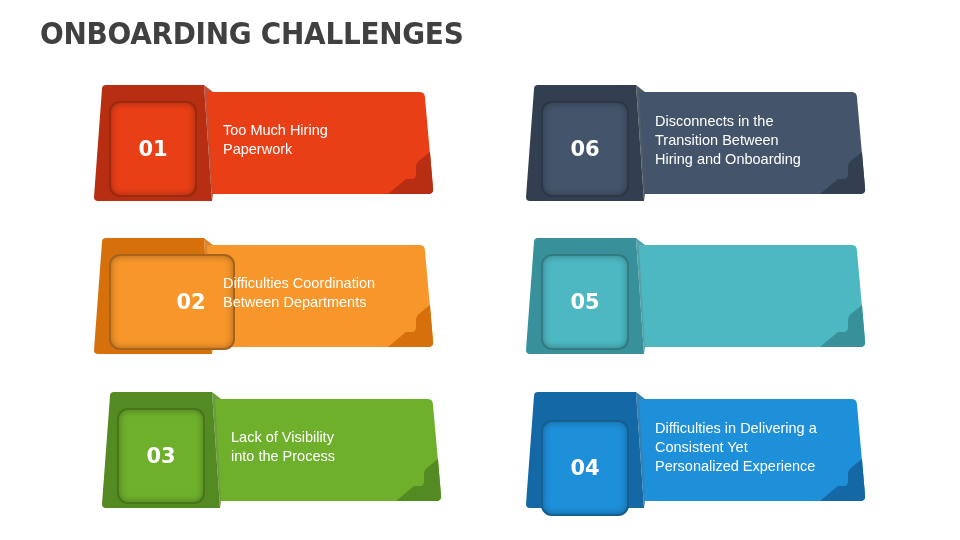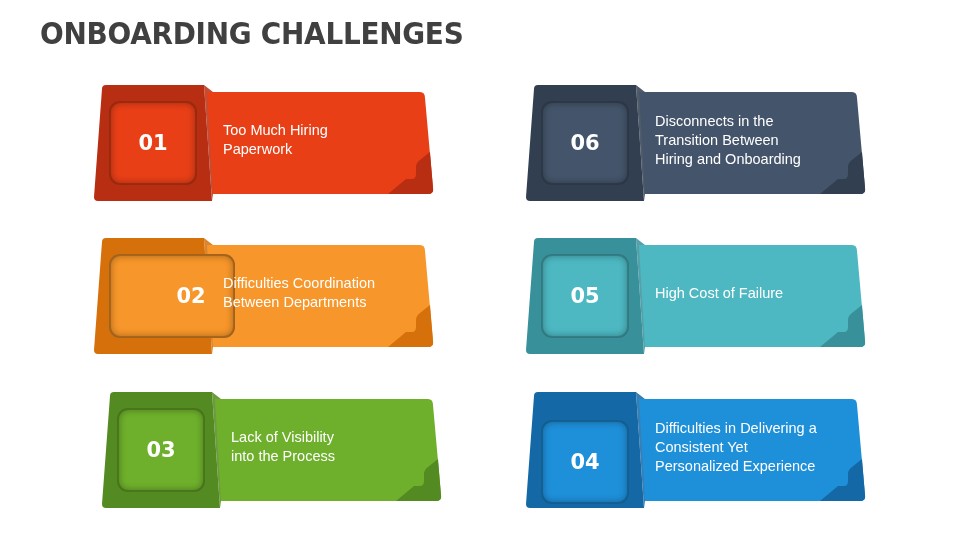--- a/index.html
+++ b/index.html
@@ -10,21 +10,21 @@
     .title {
       position: absolute; left: 40px; top: 14px;
       font-size: 30px; font-weight: bold; color: #404040;
       letter-spacing: -0.3px; line-height: 40px;
       font-family: "DejaVu Sans", "Liberation Sans", sans-serif;
       transform: scaleX(0.93); transform-origin: left center;
     }
     .card { position: absolute; width: 345px; height: 120px; }
     .card svg.shape { position: absolute; left: 0; top: 0; overflow: visible; }
     .numbox {
-      position: absolute; left: 15px; top: 16px; width: 88px; height: 84px;
+      position: absolute; left: 15px; top: 16px; width: 88px; height: 96px;
       border-radius: 11px;
       box-shadow: inset 0 0 0 2px rgba(0,0,0,0.18), inset 0 0 6px 3px rgba(0,0,0,0.25);
       display: flex; align-items: center; justify-content: center;
     }
     .num {
       color: #ffffff; font-weight: bold; font-size: 21px;
       font-family: "DejaVu Sans", "Liberation Sans", sans-serif;
     }
     .label {
       position: absolute; left: 129px; top: 0; height: 110px; width: 200px;
@@ -114,21 +114,20 @@
 
       <path d="M113,7 L326,7 Q331,7 331,13 L339,103 Q340,109 334,109 L119,109 Z" fill="#4DB8C2"></path>
 
       <path d="M294,109 L312,94 L318,94 Q322,94 322,89 L322,82 Q322,78 326,75 L336,67 L339,103 Q340,109 334,109 Z" fill="#38919A"></path>
 
       <path d="M12,0 L110,0 L118,116 L4,116 Q0,116 0,112 L8,4 Q8,0 12,0 Z" fill="#38919A"></path>
     </svg>
     <div class="numbox" style="background:#4DB8C2;">
       <span class="num">05</span>
     </div>
-    <div class="label">High Cost of Failure</div>
   </div>
 <div class="card" style="left:526px; top:392px;">
     <svg class="shape" width="345" height="120" viewBox="0 0 345 120">
 
       <polygon points="110,0 119,7 119,109 118,116" fill="#1568A6" opacity="0.85"></polygon>
 
       <path d="M113,7 L326,7 Q331,7 331,13 L339,103 Q340,109 334,109 L119,109 Z" fill="#1E8FD9"></path>
 
       <path d="M294,109 L312,94 L318,94 Q322,94 322,89 L322,82 Q322,78 326,75 L336,67 L339,103 Q340,109 334,109 Z" fill="#1568A6"></path>
 

